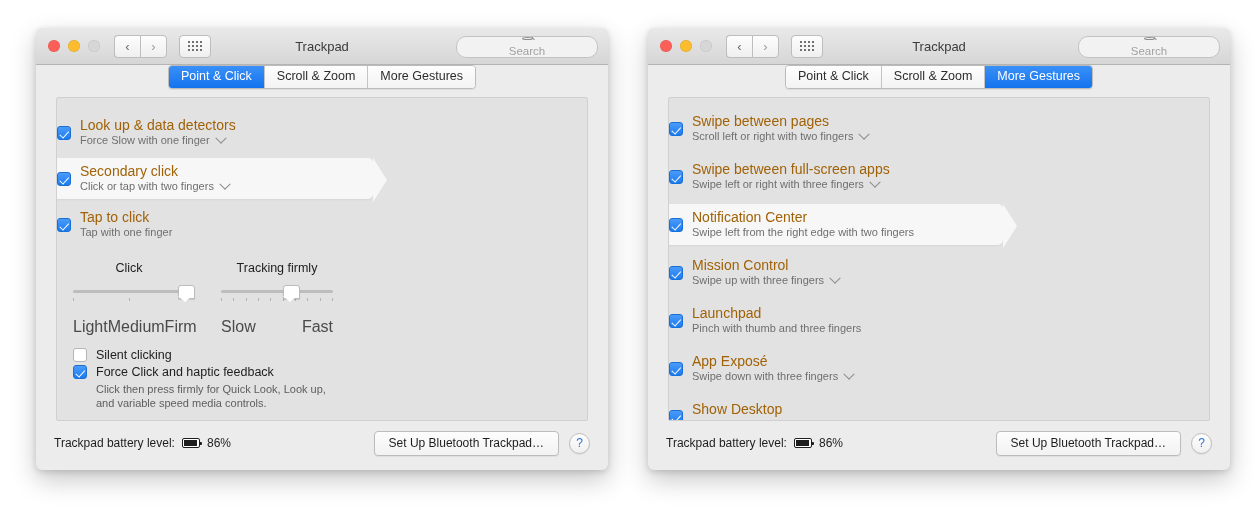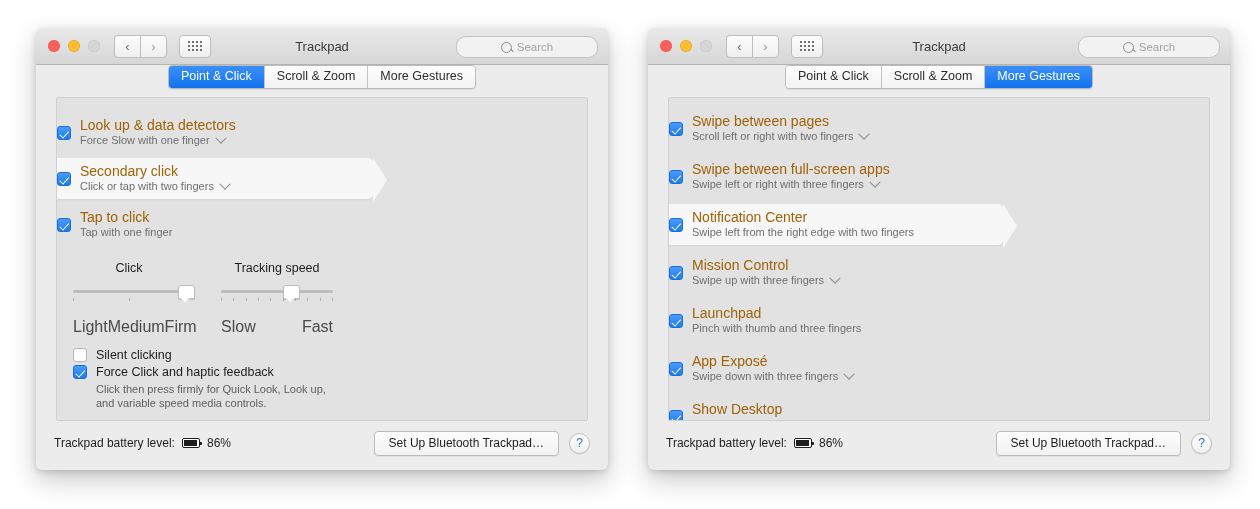--- a/index.html
+++ b/index.html
@@ -105,20 +105,21 @@
     top: 8px;
     width: 140px;
     height: 20px;
     background: #f2f2f2;
     border: 1px solid #c3c3c3;
     border-radius: 10px;
     display: flex;
     align-items: center;
     justify-content: center;
     gap: 5px;
+    flex-direction: column;
   }
   .searchfield .mag {
     width: 9px; height: 9px;
     border: 1.2px solid #8c8c8c;
     border-radius: 50%;
     position: relative;
   }
   .searchfield .mag::after {
     content:"";
     position:absolute;
@@ -521,21 +522,21 @@
                   </div>
                   <div class="knob" style="left: 100%;"></div>
                 </div>
                 <div class="endlabels three">
                   <span>Light</span>
                   <span>Medium</span>
                   <span>Firm</span>
                 </div>
               </div>
               <div class="slider-group">
-                <div class="slider-label">Tracking speed</div>
+                <div class="slider-label">Tracking firmly</div>
                 <div class="track-wrap">
                   <div class="track"></div>
                   <div class="ticks">
                     <i></i>
                     <i></i>
                     <i></i>
                     <i></i>
                     <i></i>
                     <i></i>
                     <i></i>

